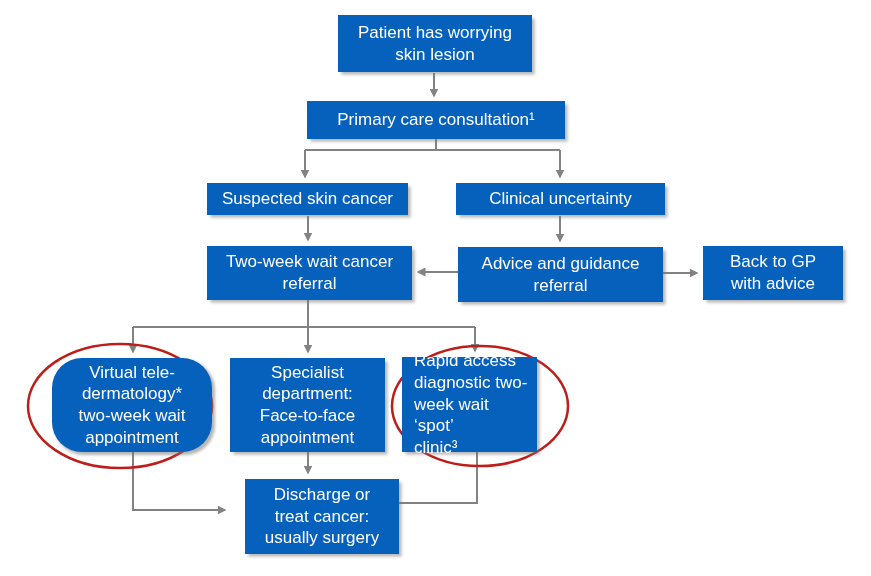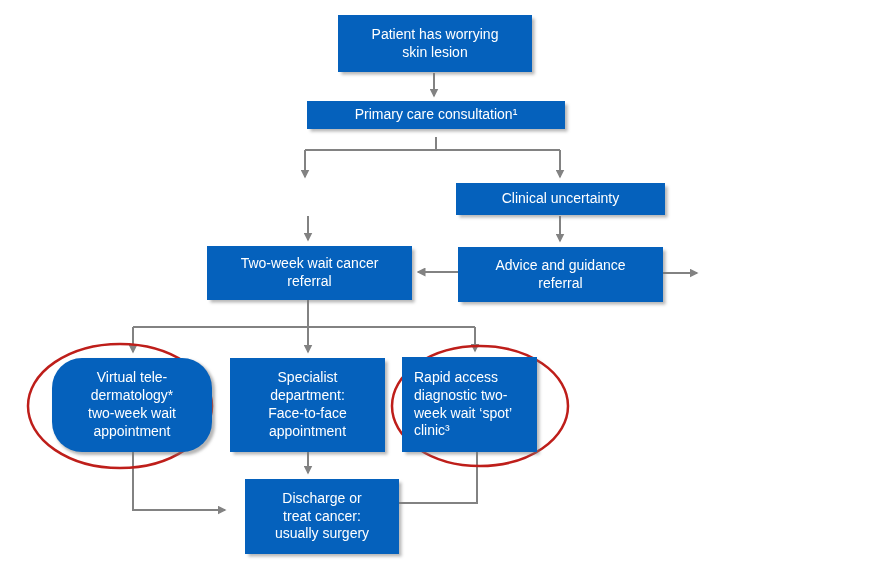--- a/index.html
+++ b/index.html
@@ -25,34 +25,34 @@
   }
   .node {
     position: absolute;
     background: #0561bc;
     color: #ffffff;
     display: flex;
     align-items: center;
     justify-content: center;
     text-align: center;
     white-space: pre-line;
-    font-size: 14px;
+    font-size: 17px;
     line-height: 1.28;
     box-shadow: 2.5px 2.5px 3px rgba(120,120,120,0.55);
     box-sizing: border-box;
     padding: 2px 6px;
   }
   .node.left-align {
     justify-content: flex-start;
     text-align: left;
     padding-left: 12px;
   }
   
   #node-patient    { left: 338px; top: 15px;  width: 194px; height: 57px; }
-  #node-primary    { left: 307px; top: 101px; width: 258px; height: 28px; }
+  #node-primary    { left: 307px; top: 101px; width: 258px; height: 38px; }
   #node-suspected  { left: 207px; top: 183px; width: 201px; height: 32px; }
   #node-clinical   { left: 456px; top: 183px; width: 209px; height: 32px; }
   #node-twoweek    { left: 207px; top: 246px; width: 205px; height: 54px; }
   #node-advice     { left: 458px; top: 247px; width: 205px; height: 55px; }
   #node-backgp     { left: 703px; top: 246px; width: 140px; height: 54px; }
   #node-virtual    { left: 52px;  top: 358px; width: 160px; height: 94px; border-radius: 30px; }
   #node-specialist { left: 230px; top: 358px; width: 155px; height: 94px; }
   #node-rapid      { left: 402px; top: 357px; width: 135px; height: 95px; }
   #node-discharge  { left: 231px; top: 479px; width: 154px; height: 75px; margin-left: 14px; }
 </style>
@@ -91,29 +91,32 @@
 
     <ellipse cx="120" cy="406" rx="92" ry="62" fill="none" stroke="#be1e1a" stroke-width="2.5"></ellipse>
     <ellipse cx="480" cy="406" rx="88" ry="60" fill="none" stroke="#be1e1a" stroke-width="2.5"></ellipse>
   </svg>
 
   <div class="node" id="node-patient">Patient has worrying
 skin lesion</div>
 
   <div class="node" id="node-primary">Primary care consultation¹</div>
 
+  <div class="node" id="node-suspected">Suspected skin cancer</div>
 
   <div class="node" id="node-clinical">Clinical uncertainty</div>
 
   <div class="node" id="node-twoweek">Two-week wait cancer
 referral</div>
 
   <div class="node" id="node-advice">Advice and guidance
 referral</div>
 
+  <div class="node" id="node-backgp">Back to GP
+with advice</div>
 
   <div class="node" id="node-virtual">Virtual tele-
 dermatology*
 two-week wait
 appointment</div>
 
   <div class="node" id="node-specialist">Specialist
 department:
 Face-to-face
 appointment</div>

